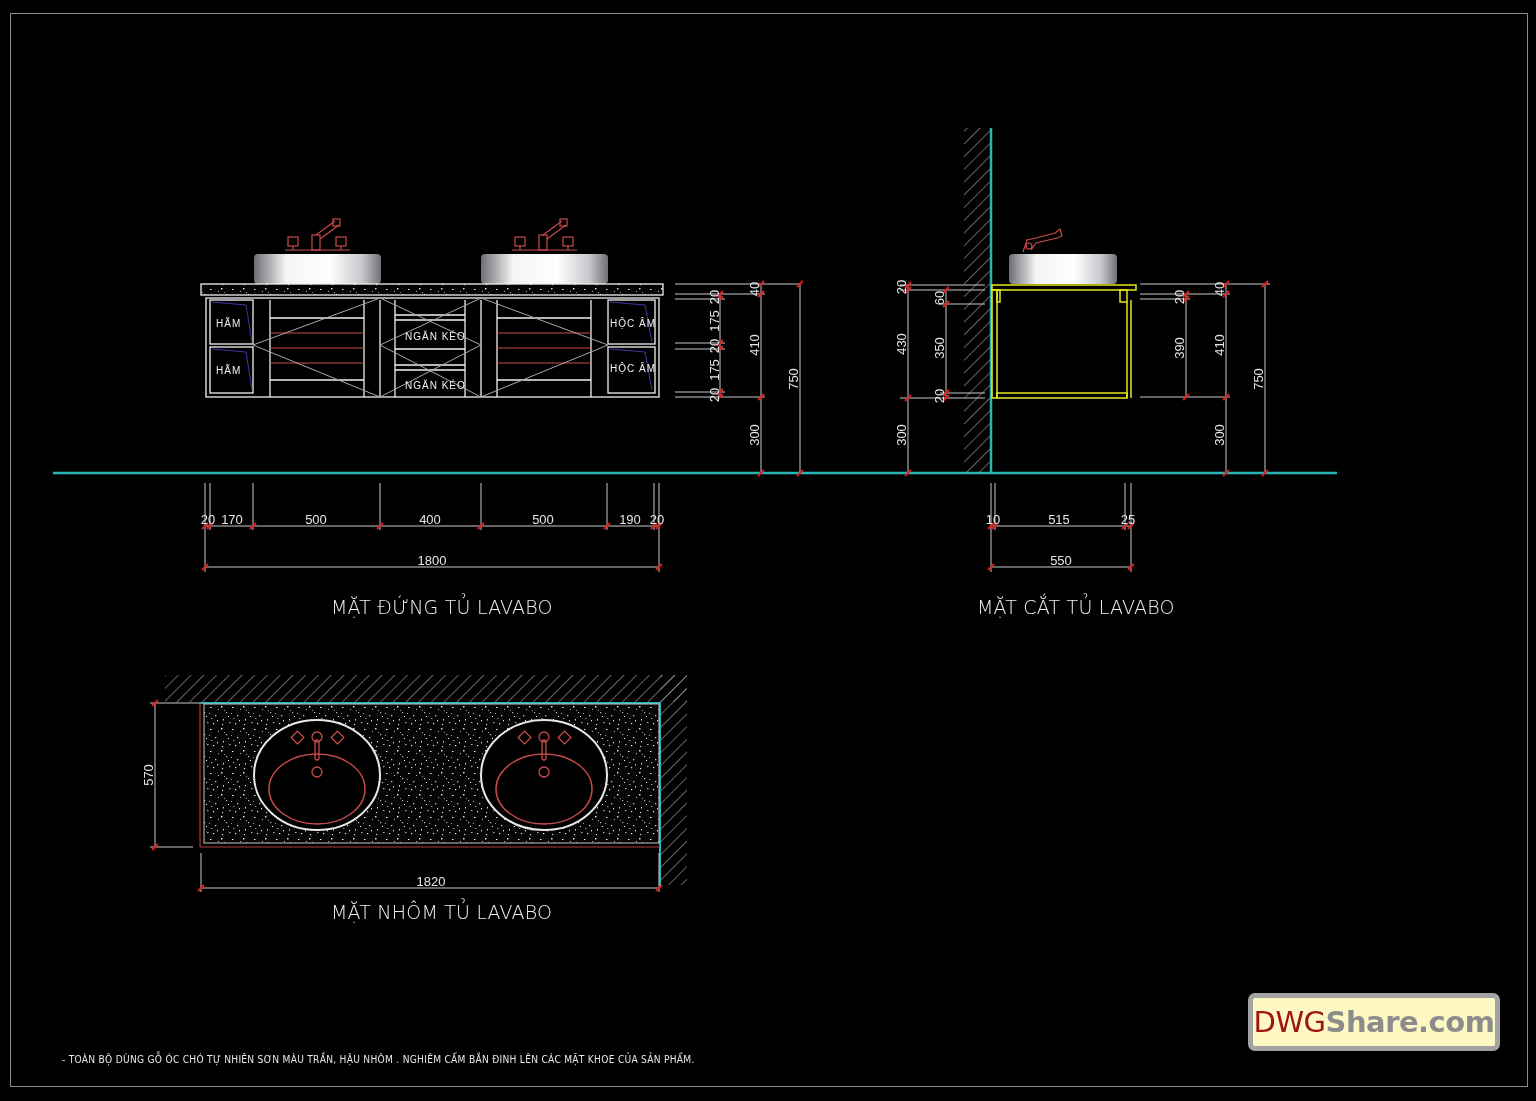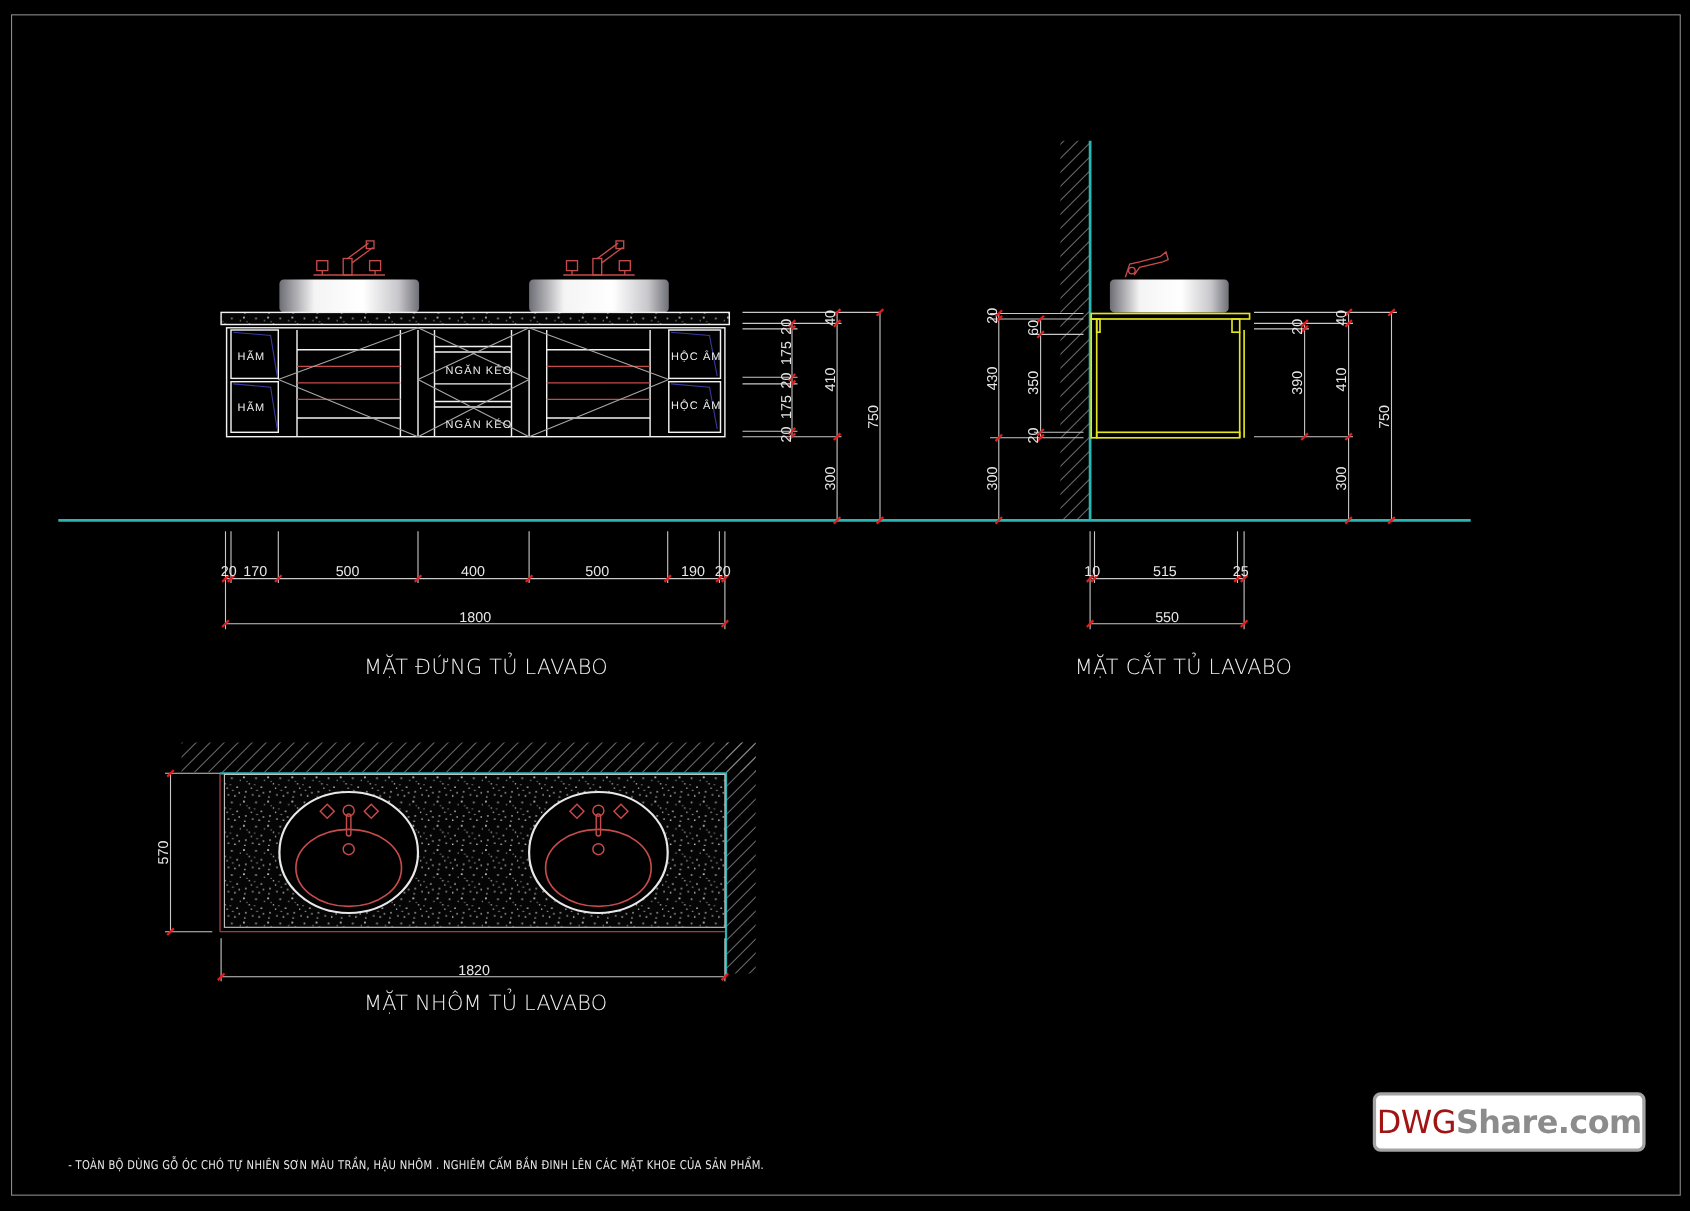--- a/index.html
+++ b/index.html
@@ -5,22 +5,22 @@
   html, body { margin: 0; padding: 0; background: #000; }
   body { width: 1536px; height: 1101px; position: relative; overflow: hidden;
          font-family: "Liberation Sans", "DejaVu Sans", sans-serif; color: #fff; }
   #canvas { position: absolute; left: 0; top: 0; width: 1536px; height: 1101px; }
   .frame { position: absolute; left: 10px; top: 13px; width: 1518px; height: 1074px;
            border: 1.5px solid #8a8a8a; box-sizing: border-box; pointer-events: none; }
   .title { position: absolute; font-size: 19px; color: #f0f0f0; letter-spacing: 0.2px; white-space: nowrap;
            font-family: "DejaVu Sans", sans-serif; font-weight: 300; }
   .note { position: absolute; left: 62px; top: 1053px; font-size: 11px; color: #e8e8e8; white-space: nowrap;
           letter-spacing: 0.3px; font-family: "DejaVu Sans Condensed", "DejaVu Sans", sans-serif; transform: scaleX(0.92); transform-origin: left; }
-  .logo { position: absolute; left: 1248px; top: 993px; width: 242px; height: 48px; border: 3px solid #a3a3a3;
-          border-radius: 7px; background: #ffffff; display: flex; align-items: center; justify-content: center;
+  .logo { position: absolute; left: 1248px; top: 993px; width: 242px; height: 48px; border: 5px solid #a3a3a3;
+          border-radius: 7px; background: #fef9c3; display: flex; align-items: center; justify-content: center;
           font-size: 29px; font-family: "DejaVu Sans", sans-serif; letter-spacing: -0.5px; }
   .logo .red { color: #a01414; }
   .logo .grey { color: #8c8c8c; font-weight: bold; }
   svg text { font-family: "Liberation Sans", sans-serif; }
 </style>
 </head>
 <body>
 
 <div class="frame"></div>
 

